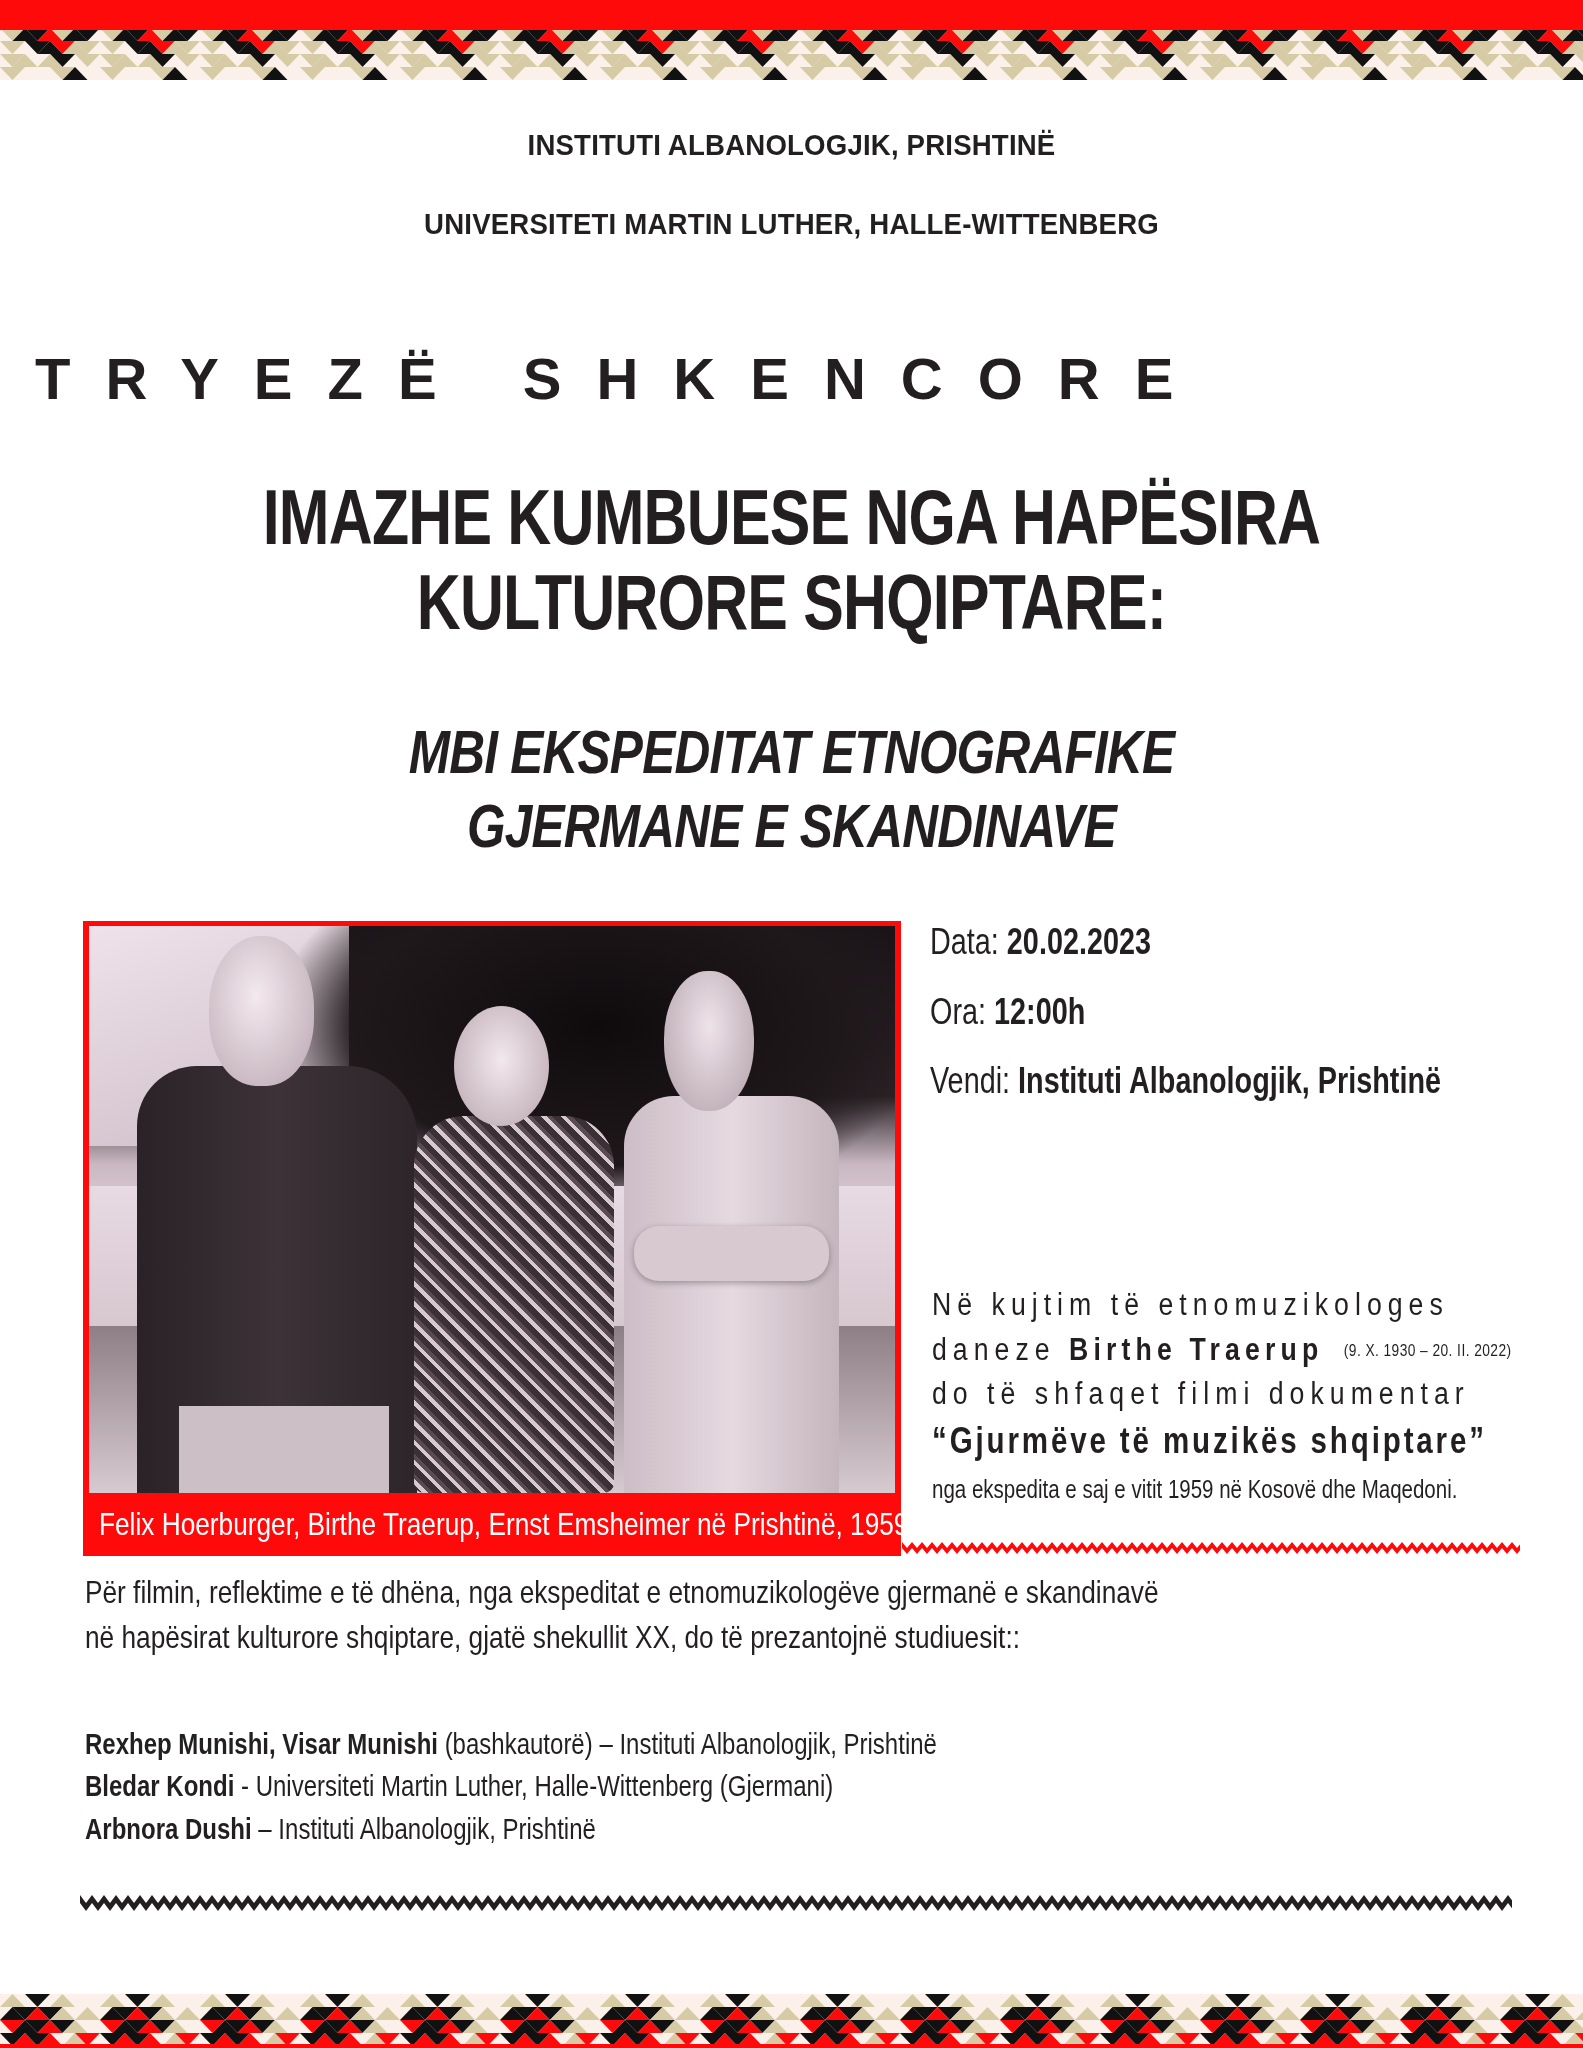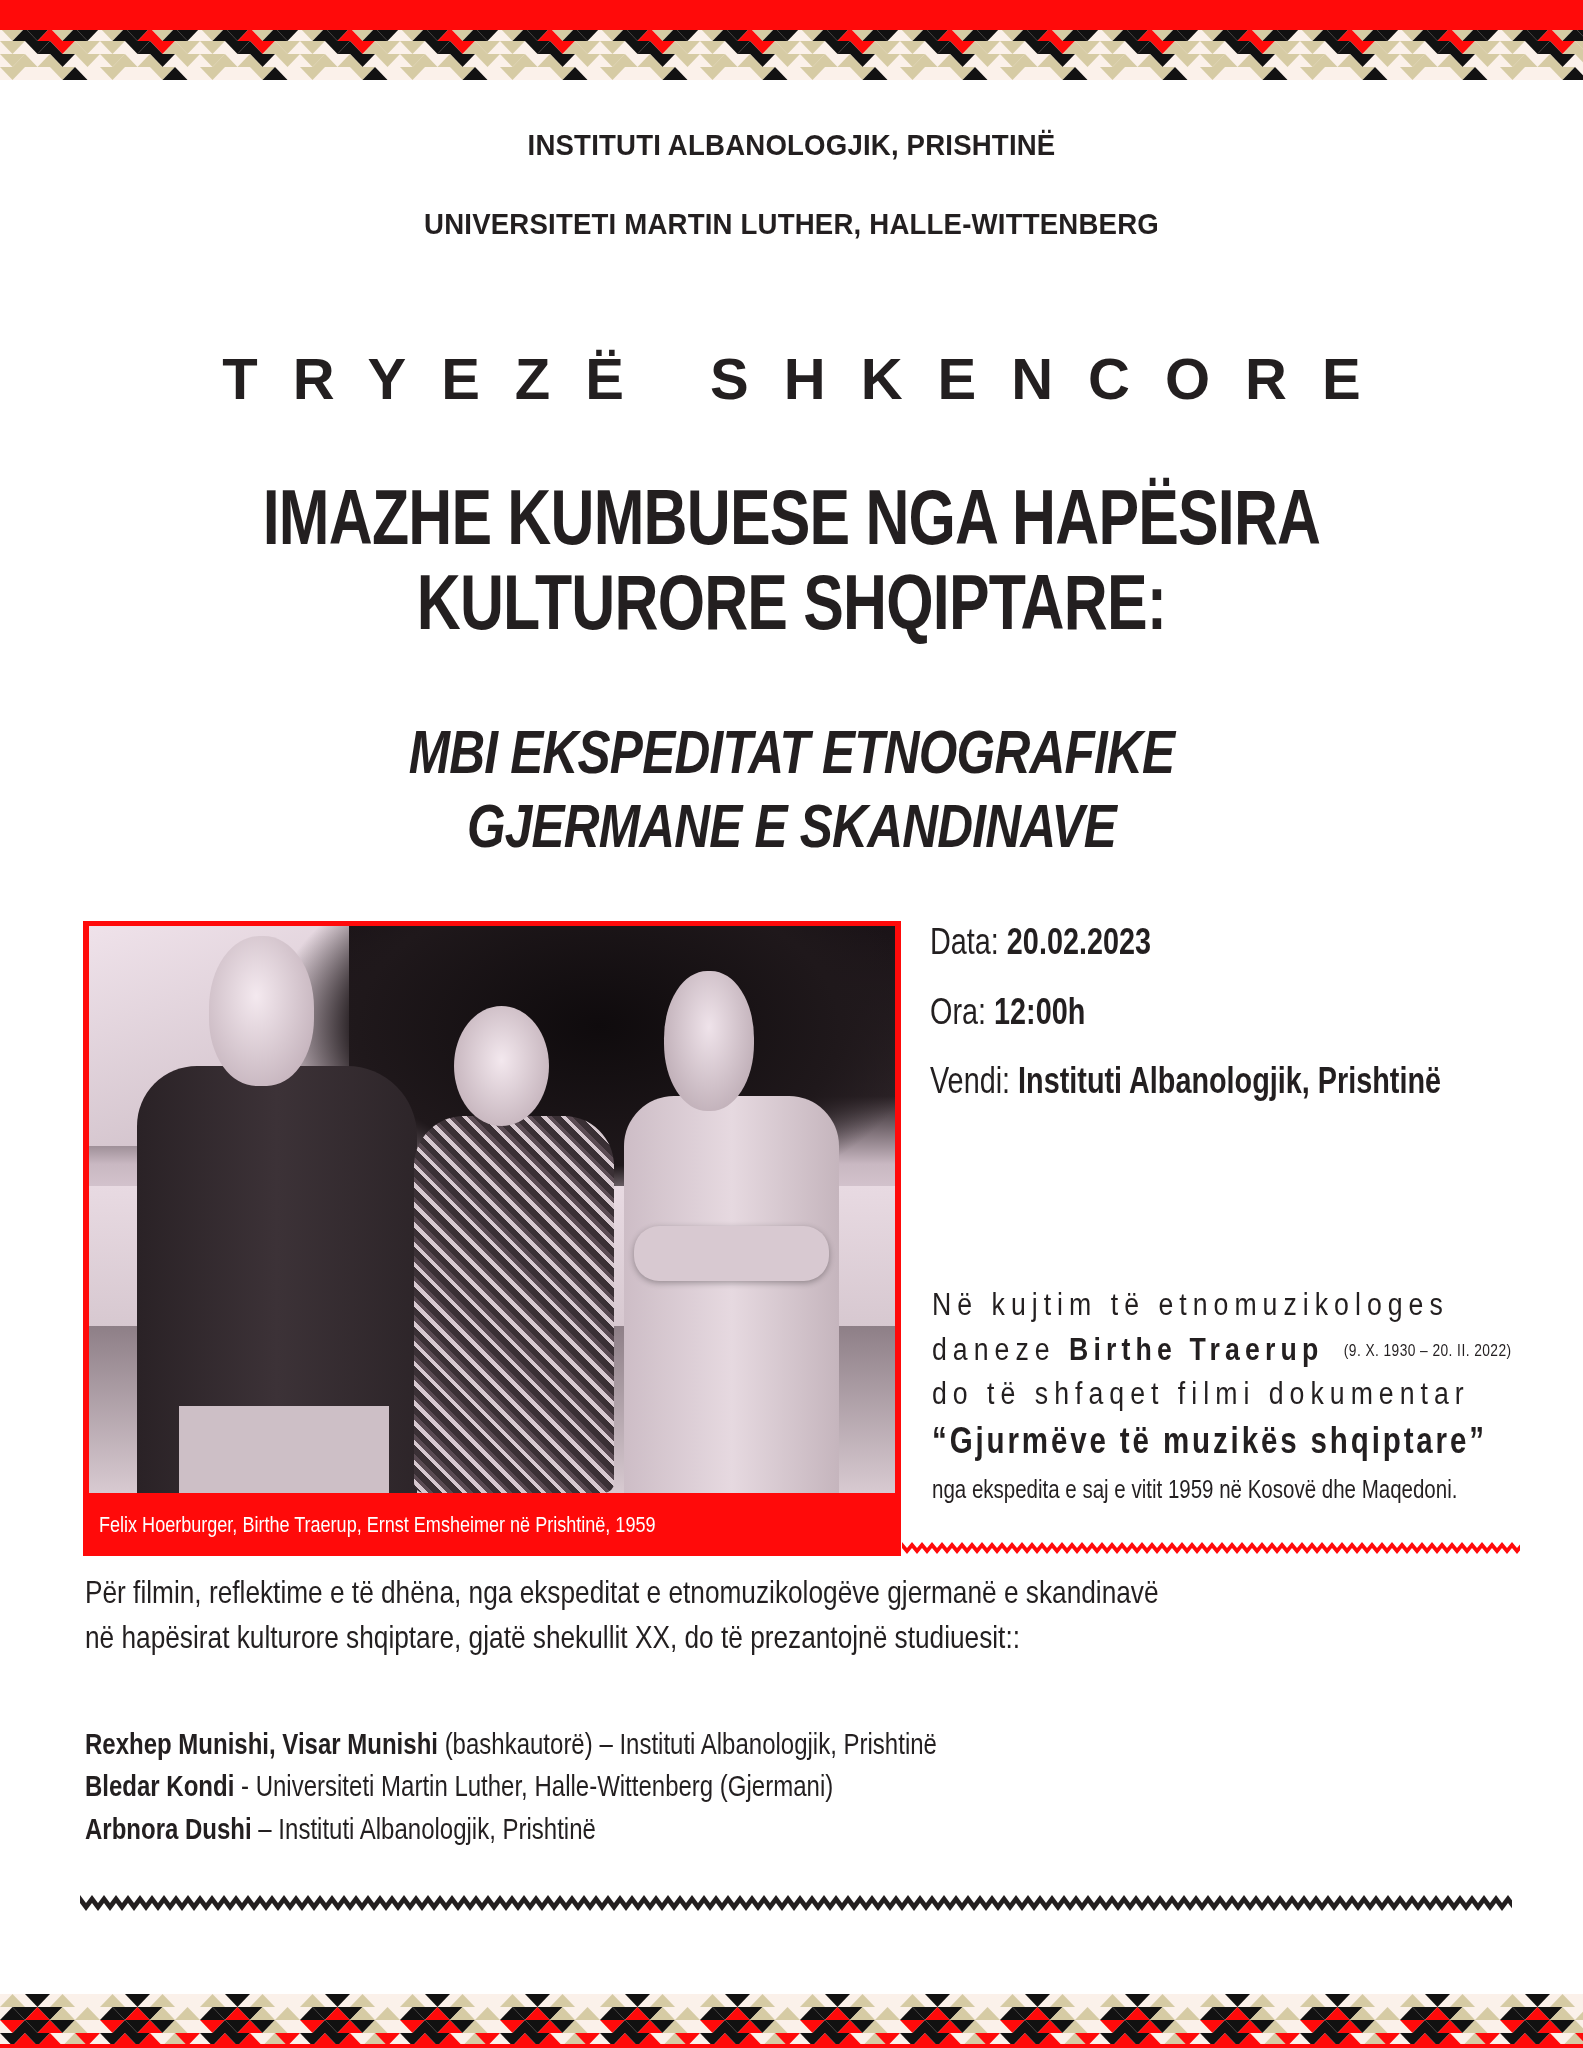--- a/index.html
+++ b/index.html
@@ -12,21 +12,21 @@
   .border-bottom { top: 1994px; height: 54px; }
   .border svg { display: block; }
 
   
   .abs { position: absolute; }
   .org { left: 0; width: 1583px; text-align: center; font-weight: bold;
          font-size: 30px; letter-spacing: 0.2px; transform: scaleX(0.92); }
   .org-1 { top: 128px; }
   .org-2 { top: 207px; }
 
-  .event-type { top: 345px; left: 0; width: 1583px; text-align: center;
+  .event-type { top: 345px; left: 0; width: 1583px; text-align: left;
                 font-weight: bold; font-size: 58px; letter-spacing: 35px;
                 padding-left: 35px; box-sizing: border-box; }
 
   .title { left: 0; width: 1583px; text-align: center; font-weight: bold;
            font-size: 78px; line-height: 84px; letter-spacing: -1px;
            transform: scaleX(0.78); transform-origin: center; }
   .title-1 { top: 475px; }
   .title-2 { top: 560px; }
 
   .subtitle { left: 0; width: 1583px; text-align: center; font-weight: bold; font-style: italic;
@@ -59,21 +59,21 @@
   .p2-body { left: 325px; top: 190px; width: 200px; height: 377px; border-radius: 50px 50px 10px 10px;
              background: repeating-linear-gradient(45deg, #3a3035 0 6px, #d7c9d0 6px 10px, #5a4b53 10px 14px); }
   .p3-head { left: 575px; top: 45px; width: 90px; height: 140px; border-radius: 48%;
              background: radial-gradient(ellipse at 50% 40%, #efe3ea, #b2a0a9); }
   .p3-body { left: 535px; top: 170px; width: 215px; height: 397px; border-radius: 50px 50px 0 0;
              background: linear-gradient(90deg, #cdbdc6, #e6d9e0 50%, #c5b5bd); }
   .p3-arms { left: 545px; top: 300px; width: 195px; height: 55px; border-radius: 25px;
              background: #d8c9d1; box-shadow: 0 2px 6px rgba(0,0,0,0.3); }
 
   .caption { position: absolute; left: 0; bottom: 0; width: 818px; height: 63px;
-             color: #ffffff; font-size: 22px; line-height: 63px; padding-left: 16px;
+             color: #ffffff; font-size: 32px; line-height: 63px; padding-left: 16px;
              box-sizing: border-box; font-family: "Liberation Sans", sans-serif;
              transform-origin: left center; }
   .caption span { display: inline-block; transform: scaleX(0.82); transform-origin: left center; white-space: nowrap; }
 
   
   .info { left: 930px; font-size: 36px; line-height: 40px; white-space: nowrap;
           transform: scaleX(0.80); transform-origin: left center; }
   .info b { font-weight: bold; }
   .info-date { top: 922px; }
   .info-time { top: 992px; }

